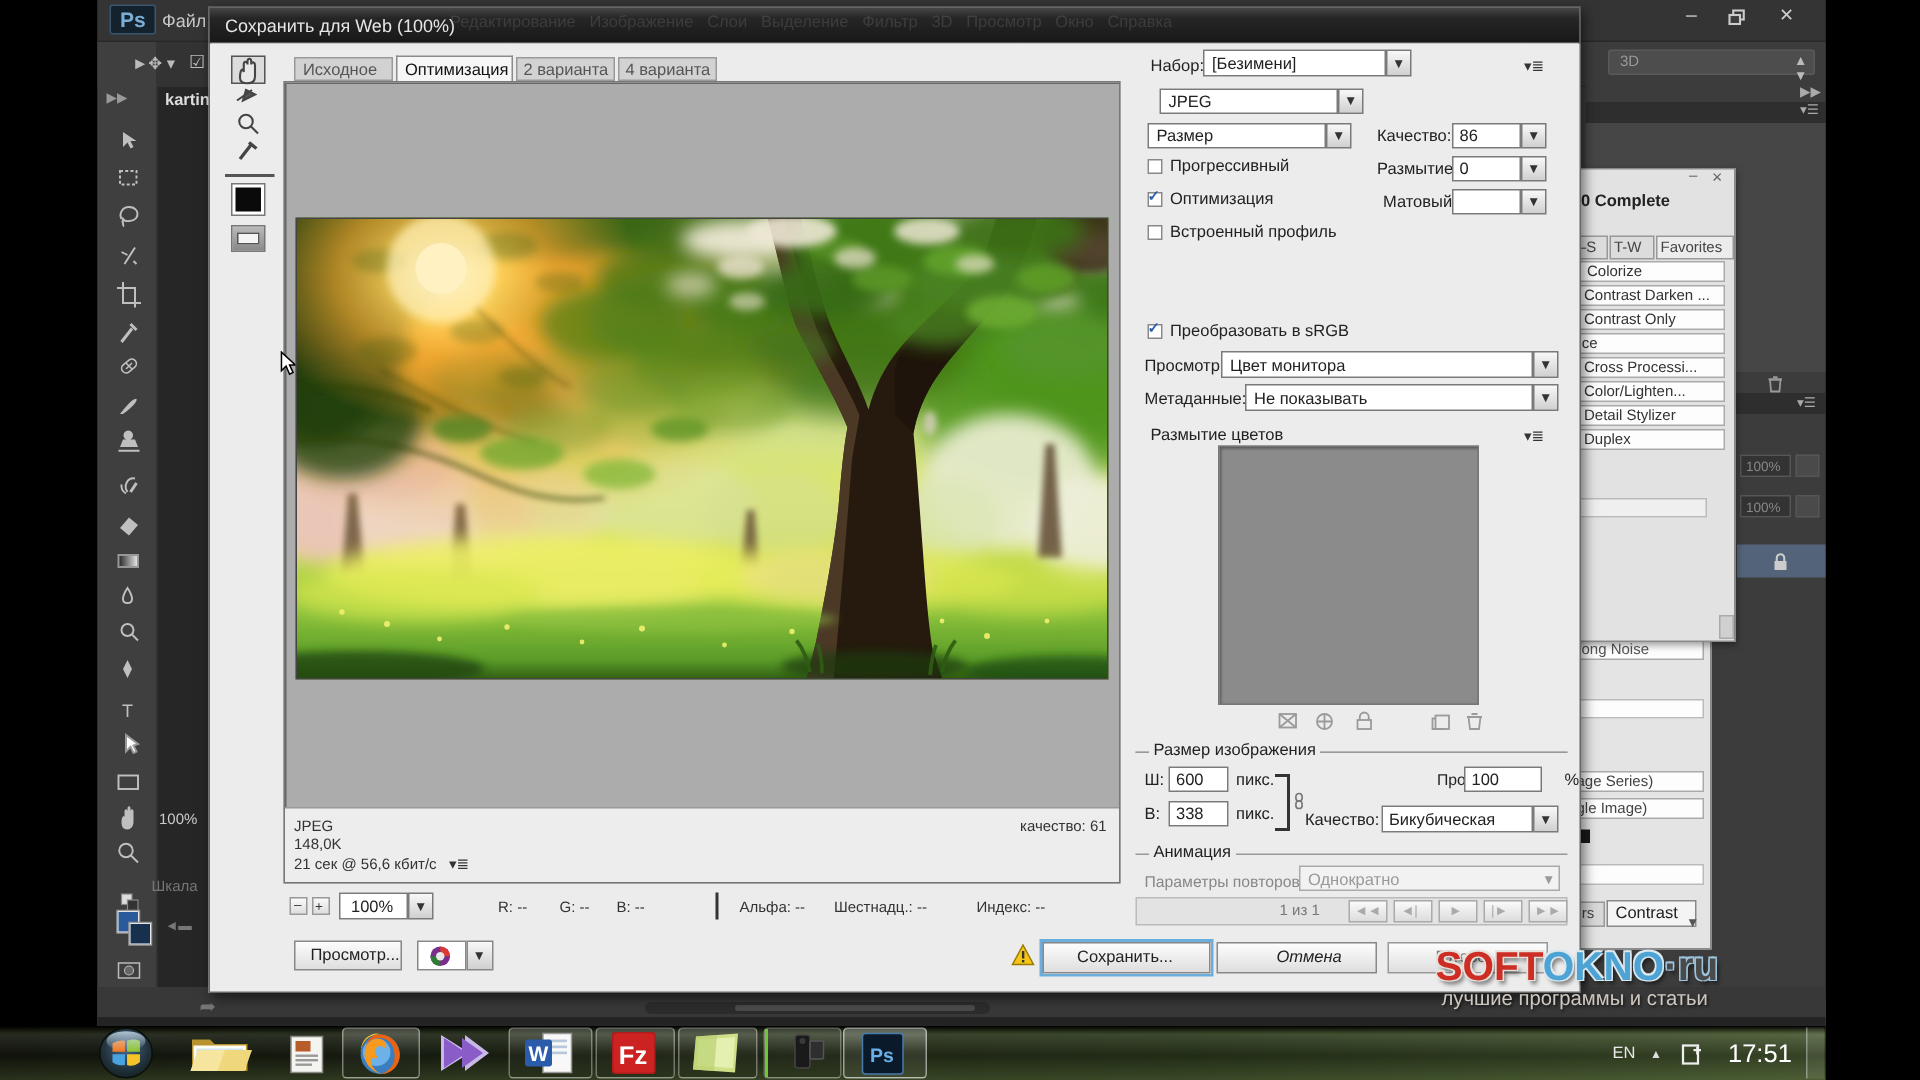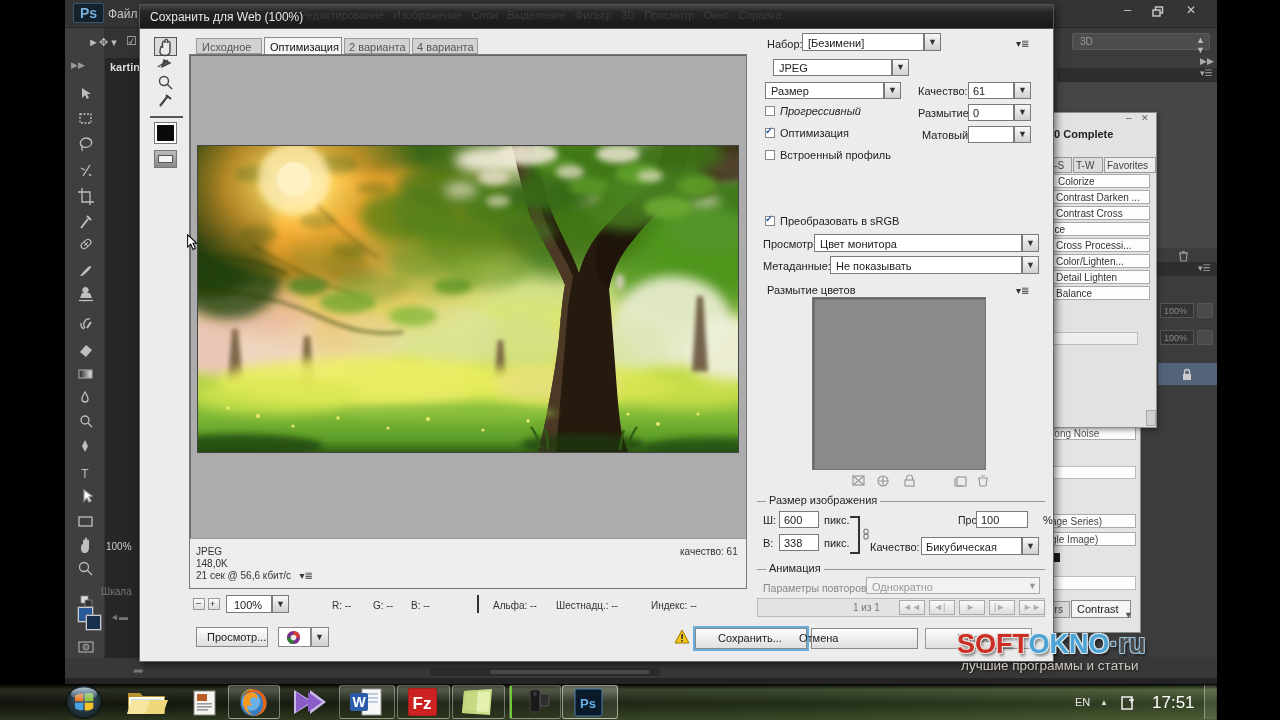--- a/index.html
+++ b/index.html
@@ -163,31 +163,31 @@
   <div class="txt" style="left:1052px;top:160px;font-size:10px;color:#444;">–S</div>
   <div class="abs" style="left:1073px;top:157px;width:30px;height:16px;background:#dcdcdc;border:1px solid #999;"></div>
   <div class="txt" style="left:1076px;top:160px;font-size:10px;color:#444;">T-W</div>
   <div class="abs" style="left:1104px;top:157px;width:52px;height:16px;background:#ececec;border:1px solid #999;"></div>
   <div class="txt" style="left:1107px;top:160px;font-size:10px;color:#444;">Favorites</div>
   <div class="abs" style="left:1052px;top:174px;width:98px;height:14px;background:#fdfdfd;border:1px solid #aaa;"></div>
   <div class="txt" style="left:1058px;top:176px;font-size:10px;color:#333;">Colorize</div>
   <div class="abs" style="left:1052px;top:190px;width:98px;height:14px;background:#fdfdfd;border:1px solid #aaa;"></div>
   <div class="txt" style="left:1056px;top:192px;font-size:10px;color:#333;">Contrast Darken ...</div>
   <div class="abs" style="left:1052px;top:206px;width:98px;height:14px;background:#fdfdfd;border:1px solid #aaa;"></div>
-  <div class="txt" style="left:1056px;top:208px;font-size:10px;color:#333;">Contrast Cross</div>
+  <div class="txt" style="left:1056px;top:208px;font-size:10px;color:#333;">Contrast Only</div>
   <div class="abs" style="left:1052px;top:222px;width:98px;height:14px;background:#fdfdfd;border:1px solid #aaa;"></div>
   <div class="txt" style="left:1000px;top:224px;font-size:10px;color:#333;">Cross Balance</div>
   <div class="abs" style="left:1052px;top:238px;width:98px;height:14px;background:#fdfdfd;border:1px solid #aaa;"></div>
   <div class="txt" style="left:1056px;top:240px;font-size:10px;color:#333;">Cross Processi...</div>
   <div class="abs" style="left:1052px;top:254px;width:98px;height:14px;background:#fdfdfd;border:1px solid #aaa;"></div>
   <div class="txt" style="left:1056px;top:256px;font-size:10px;color:#333;">Color/Lighten...</div>
   <div class="abs" style="left:1052px;top:270px;width:98px;height:14px;background:#fdfdfd;border:1px solid #aaa;"></div>
-  <div class="txt" style="left:1056px;top:272px;font-size:10px;color:#333;">Detail Lighten</div>
+  <div class="txt" style="left:1056px;top:272px;font-size:10px;color:#333;">Detail Stylizer</div>
   <div class="abs" style="left:1052px;top:286px;width:98px;height:14px;background:#fdfdfd;border:1px solid #aaa;"></div>
-  <div class="txt" style="left:1056px;top:288px;font-size:10px;color:#333;">Balance</div>
+  <div class="txt" style="left:1056px;top:288px;font-size:10px;color:#333;">Duplex</div>
   <div class="abs" style="left:1050px;top:332px;width:88px;height:13px;background:#efefef;border:1px solid #bbb;"></div>
   <div class="abs" style="left:1146px;top:410px;width:10px;height:16px;background:#d0d0d0;border:1px solid #aaa;"></div>
 
   <div class="abs" style="left:139px;top:4px;width:915px;height:658px;background:#ececec;border:1px solid #666;box-shadow:2px 3px 8px rgba(0,0,0,0.55);"></div>
 
   <div class="abs" style="left:139px;top:4px;width:915px;height:25px;background:linear-gradient(#484848,#262626 30%,#181818);border:1px solid #555;"></div>
   <div class="txt" style="left:150px;top:10px;font-size:12px;color:#e6e6e6;">Сохранить для Web (100%)</div>
   <div class="txt" style="left:300px;top:9px;font-size:11px;color:rgba(150,150,150,0.22);">Редактирование&nbsp;&nbsp;&nbsp;Изображение&nbsp;&nbsp;&nbsp;Слои&nbsp;&nbsp;&nbsp;Выделение&nbsp;&nbsp;&nbsp;Фильтр&nbsp;&nbsp;&nbsp;3D&nbsp;&nbsp;&nbsp;Просмотр&nbsp;&nbsp;&nbsp;Окно&nbsp;&nbsp;&nbsp;Справка</div>
 
   <div class="abs" style="left:141px;top:29px;width:911px;height:631px;background:#ececec;"></div>
@@ -452,26 +452,26 @@
   <div class="txt" style="left:779px;top:62px;font-size:11px;color:#222;">JPEG</div>
   <div class="abs" style="left:892px;top:59px;width:17px;height:17px;background:linear-gradient(#f8f8f8,#d0d0d0);border:1px solid #7a7a7a;"></div>
   <div class="txt" style="left:896px;top:62px;font-size:9px;color:#333;">▼</div>
 
   <div class="abs" style="left:765px;top:82px;width:119px;height:17px;background:#fff;border:1px solid #7a7a7a;"></div>
   <div class="txt" style="left:771px;top:85px;font-size:11px;color:#222;">Размер</div>
   <div class="abs" style="left:884px;top:82px;width:17px;height:17px;background:linear-gradient(#f8f8f8,#d0d0d0);border:1px solid #7a7a7a;"></div>
   <div class="txt" style="left:888px;top:85px;font-size:9px;color:#333;">▼</div>
   <div class="txt" style="left:918px;top:85px;font-size:11px;color:#222;">Качество:</div>
   <div class="abs" style="left:968px;top:82px;width:46px;height:17px;background:#fff;border:1px solid #7a7a7a;"></div>
-  <div class="txt" style="left:973px;top:85px;font-size:11px;color:#222;">61</div>
+  <div class="txt" style="left:973px;top:85px;font-size:11px;color:#222;">86</div>
   <div class="abs" style="left:1014px;top:82px;width:17px;height:17px;background:linear-gradient(#f8f8f8,#d0d0d0);border:1px solid #7a7a7a;"></div>
   <div class="txt" style="left:1018px;top:85px;font-size:9px;color:#333;">▼</div>
 
   <div class="abs" style="left:765px;top:106px;width:10px;height:10px;background:#fff;border:1px solid #888;"></div>
-  <div class="txt" style="left:780px;top:105px;font-size:11px;color:#222;font-style:italic;">Прогрессивный</div>
+  <div class="txt" style="left:780px;top:105px;font-size:11px;color:#222;">Прогрессивный</div>
   <div class="txt" style="left:918px;top:107px;font-size:11px;color:#222;">Размытие:</div>
   <div class="abs" style="left:968px;top:104px;width:46px;height:17px;background:#fff;border:1px solid #7a7a7a;"></div>
   <div class="txt" style="left:973px;top:107px;font-size:11px;color:#222;">0</div>
   <div class="abs" style="left:1014px;top:104px;width:17px;height:17px;background:linear-gradient(#f8f8f8,#d0d0d0);border:1px solid #7a7a7a;"></div>
   <div class="txt" style="left:1018px;top:107px;font-size:9px;color:#333;">▼</div>
 
   <div class="abs" style="left:765px;top:128px;width:10px;height:10px;background:#fff;border:1px solid #888;"></div>
   <div class="txt" style="left:765px;top:125px;font-size:10px;color:#2a5db0;font-weight:bold;">✓</div>
   <div class="txt" style="left:780px;top:127px;font-size:11px;color:#222;">Оптимизация</div>
   <div class="txt" style="left:922px;top:129px;font-size:11px;color:#222;">Матовый:</div>
@@ -591,21 +591,21 @@
   <div class="abs" style="left:311px;top:627px;width:18px;height:20px;background:linear-gradient(#f8f8f8,#d0d0d0);border:1px solid #888;"></div>
   <div class="txt" style="left:315px;top:632px;font-size:9px;color:#333;">▼</div>
   <svg class="abs" style="left:674px;top:629px;width:16px;height:15px;" viewBox="0 0 16 15">
       <path d="M8,1 L15,14 L1,14 Z" fill="#f5c518" stroke="#9a7a00" stroke-width="1"></path>
       <rect x="7.3" y="5" width="1.6" height="5" fill="#333"></rect>
       <rect x="7.3" y="11" width="1.6" height="1.6" fill="#333"></rect>
     </svg>
   <div class="abs" style="left:695px;top:628px;width:112px;height:21px;background:linear-gradient(#fdfdfd,#dedede);border:1px solid #888;box-shadow:0 0 0 2px #6aaede;"></div>
   <div class="txt" style="left:718px;top:632px;font-size:11px;color:#222;">Сохранить...</div>
   <div class="abs" style="left:811px;top:628px;width:107px;height:21px;background:linear-gradient(#fdfdfd,#dedede);border:1px solid #888;"></div>
-  <div class="txt" style="left:799px;top:632px;font-size:11px;color:#222;">Отмена</div>
+  <div class="txt" style="left:851px;top:632px;font-size:11px;color:#222;font-style:italic;">Отмена</div>
   <div class="abs" style="left:925px;top:628px;width:107px;height:21px;background:linear-gradient(#fdfdfd,#dedede);border:1px solid #999;"></div>
   <div class="txt" style="left:957px;top:632px;font-size:11px;color:#777;">Готово</div>
 
   <div class="txt" style="left:957px;top:629px;font-size:27px;font-weight:bold;letter-spacing:0px;">
     <span style="color:#cc2d24;text-shadow:-1px -1px 0 #e8e0da,1px -1px 0 #e8e0da,-1px 1px 0 #e8e0da,1px 1px 0 #e8e0da,2px 3px 3px rgba(0,0,0,0.5);">SOFT</span><span style="color:#4da4d4;text-shadow:-1px -1px 0 #dce8ee,1px -1px 0 #dce8ee,-1px 1px 0 #dce8ee,1px 1px 0 #dce8ee,2px 3px 3px rgba(0,0,0,0.5);">OKNO</span><span style="color:#4a4a4a;text-shadow:-1px -1px 0 #9cc4de,1px -1px 0 #9cc4de,-1px 1px 0 #9cc4de,1px 1px 0 #9cc4de,2px 3px 3px rgba(0,0,0,0.5);">·ru</span>
   </div>
   <div class="txt" style="left:961px;top:658px;font-size:13.5px;color:#cfc8c0;text-shadow:1px 1px 2px rgba(0,0,0,0.6);">лучшие программы и статьи</div>
 
   <div class="abs" style="left:0;top:684px;width:1217px;height:36px;background:linear-gradient(90deg,#15180f 0%,#1d2414 25%,#27301a 45%,#2c3a1e 65%,#3a4a28 85%,#475832 100%);"></div>
   <div class="abs" style="left:0;top:684px;width:1217px;height:36px;background:linear-gradient(#000 0%,rgba(60,70,40,0.25) 12%,rgba(255,255,255,0.08) 16%,rgba(0,0,0,0.25) 55%,rgba(90,110,60,0.3) 100%);"></div>

